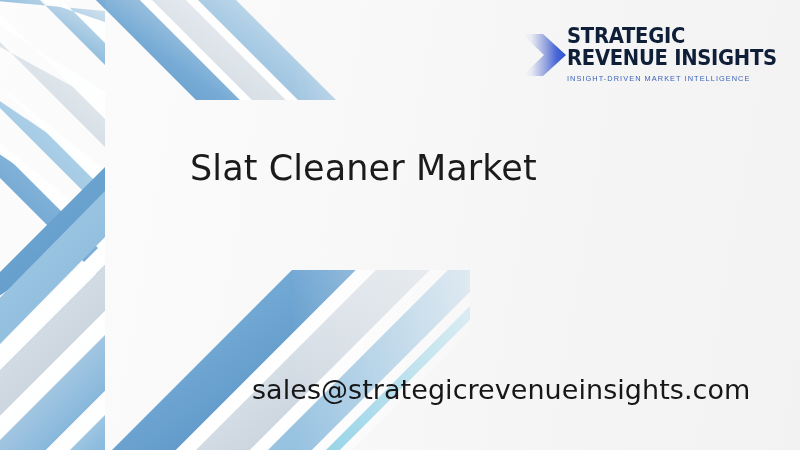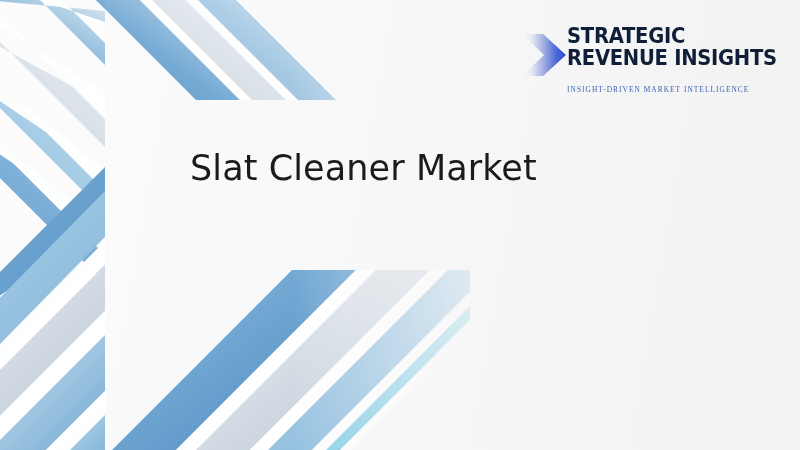--- a/index.html
+++ b/index.html
@@ -57,22 +57,22 @@
     font-size: 20.5px;
     line-height: 21.5px;
     letter-spacing: -0.3px;
     color: #101f38;
     white-space: nowrap;
     transform: scaleX(0.955);
     transform-origin: left center;
   }
 
   #logo-tagline {
-    margin-top: 16px;
-    font-family: Liberation Serif, serif;
+    margin-top: 5px;
+    font-family: Liberation Sans, sans-serif;
     font-weight: normal;
     font-size: 7.4px;
     letter-spacing: 1.04px;
     color: #3b63b8;
     white-space: nowrap;
   }
 
   
   #page-title {
     position: absolute;
@@ -237,14 +237,15 @@
 
     <div id="logo-text-block">
       <div class="wordmark-line">STRATEGIC</div>
       <div class="wordmark-line">REVENUE INSIGHTS</div>
       <div id="logo-tagline">INSIGHT-DRIVEN MARKET INTELLIGENCE</div>
     </div>
   </div>
 
   <div id="page-title">Slat Cleaner Market</div>
 
+  <div id="contact-email">sales@strategicrevenueinsights.com</div>
 
 </div>
 
 </body></html>

